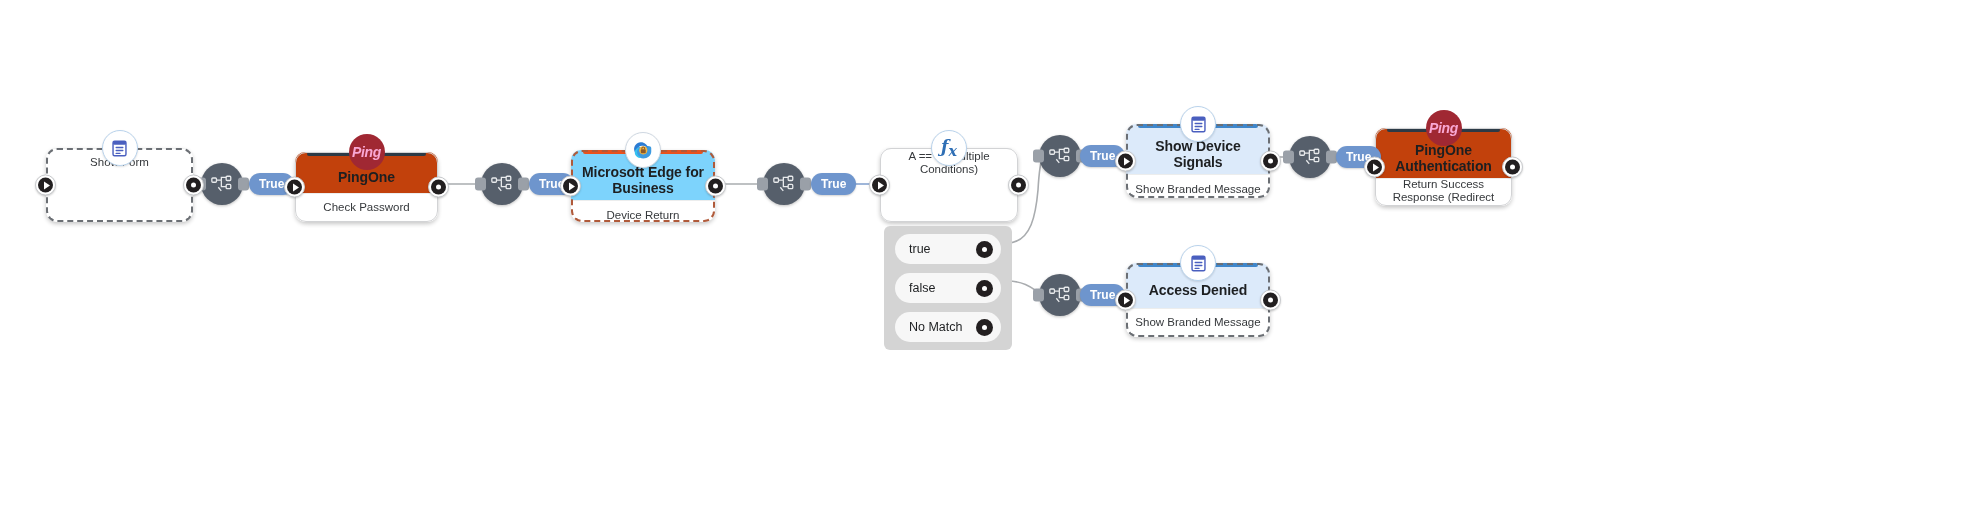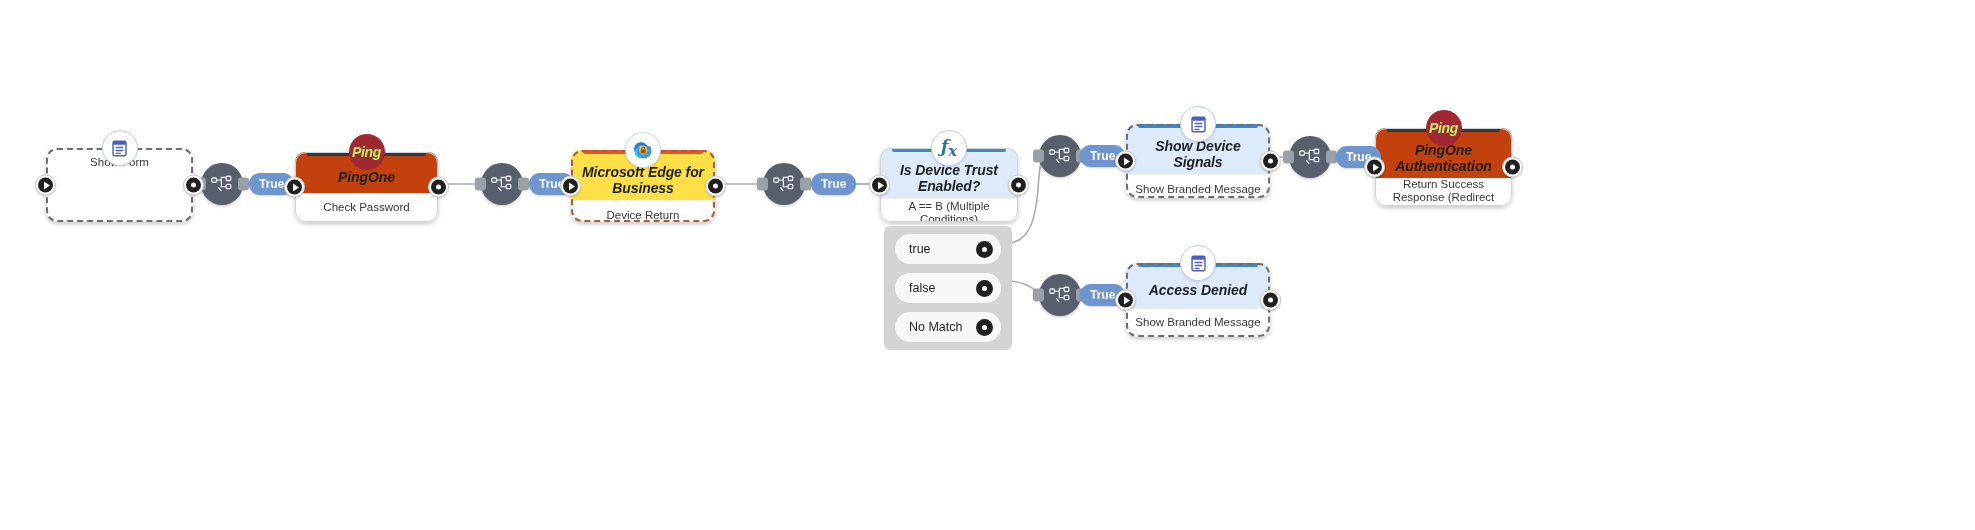--- a/index.html
+++ b/index.html
@@ -70,21 +70,20 @@
     padding: 14px 10px 4px 10px;
     box-sizing: border-box;
   }
   .node .title {
     font-size: 14px;
     font-weight: bold;
     color: #1d1f21;
     text-align: center;
     line-height: 1.16;
     letter-spacing: -0.1px;
-    font-style: italic;
   }
   .node .foot {
     flex: 0 0 auto;
     height: 28px;
     background: #ffffff;
     display: flex;
     align-items: center;
     justify-content: center;
     border-top: 1px solid #eceded;
   }
@@ -93,21 +92,21 @@
     color: #35383b;
     text-align: center;
     line-height: 1.15;
     padding: 0 6px;
   }
   .node.tall .foot { height: 36px; }
 
   
   .fill-blue  .head { background: #dceafa; }
   .fill-grey  .head { background: #c2410c; }
-  .fill-orange .head { background: #fde047; }
+  .fill-orange .head { background: #7dd3fc; }
 
   
   .accent {
     position: absolute;
     top: 0; left: 12px; right: 12px;
     height: 4px;
     border-radius: 2px;
   }
   .accent.blue   { background: #3f86ca; }
   .accent.dark   { background: #2c3a46; }
@@ -129,21 +128,21 @@
     box-sizing: border-box;
   }
   .badge.circle-white {
     background: #ffffff;
     border: 1.5px solid #b9d3ec;
     box-shadow: 0 1px 2px rgba(0,0,0,0.12);
   }
   .badge.ping {
     background: #a02833;
     border: none;
-    color: #bef264;
+    color: #f9a8d4;
     font-size: 14px;
     font-weight: bold;
     font-style: italic;
     letter-spacing: -0.3px;
     align-items: center;
   }
   .badge.edge { background: #ffffff; border: 1.5px solid #cfd8e2; }
   .badge .fx {
     font-family: "DejaVu Serif", "Liberation Serif", serif;
     font-style: italic;
@@ -370,24 +369,20 @@
         </div>
         <div class="port left">
           <span class="knob play"></span>
         </div>
         <div class="port right">
           <span class="knob ring"></span>
         </div>
       </div>
       <div class="node fill-blue solid" style="left: 880px; top: 148px; width: 138px; height: 74px;">
         <div class="body">
-          <div class="head">
-            <div class="accent blue"></div>
-            <div class="title">Is Device Trust Enabled?</div>
-          </div>
           <div class="foot">
             <div class="subtitle">A == B (Multiple Conditions)</div>
           </div>
         </div>
         <div class="frame"></div>
         <div class="badge circle-white">
           <span class="fx">ƒ<sub>x</sub></span>
         </div>
         <div class="port left">
           <span class="knob play"></span>

